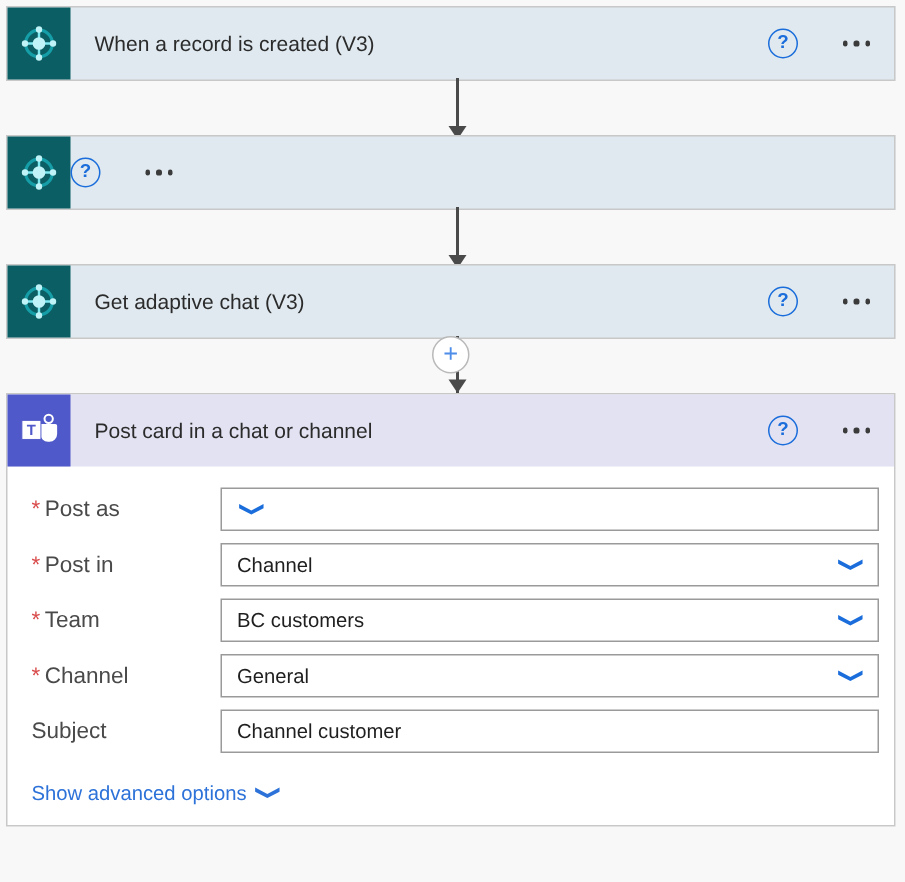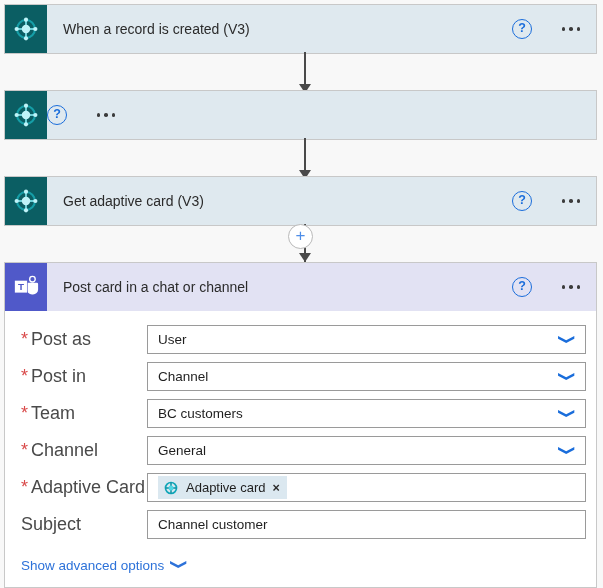--- a/index.html
+++ b/index.html
@@ -141,21 +141,21 @@
   }
   .field-row {
     display: flex;
     align-items: center;
     height: 37px;
     padding: 0 10px 0 16px;
   }
   .field-label {
     width: 126px;
     min-width: 126px;
-    font-size: 18px;
+    font-size: 15px;
     color: #4a4a4a;
     white-space: nowrap;
   }
   .req {
     color: #d94a4a;
     margin-right: 3px;
   }
   .field-input {
     flex: 1;
     height: 29px;
@@ -199,21 +199,21 @@
   .token-x {
     font-size: 12.5px;
     color: #2b2b2b;
     font-weight: 600;
     line-height: 12px;
   }
 
   .advanced {
     padding: 9px 0 14px 16px;
     display: flex;
-    align-items: flex-start;
+    align-items: center;
     gap: 10px;
   }
   .advanced a {
     color: #2d72d9;
     font-size: 13.5px;
     text-decoration: none;
     cursor: pointer;
   }
   .advanced .chev { color: #2d72d9; width: auto; min-width: 0; }
 
@@ -292,21 +292,21 @@
         <line x1="16" y1="16" x2="16" y2="27" stroke="#7fe9f2" stroke-width="2"></line>
         <line x1="16" y1="16" x2="5" y2="16" stroke="#7fe9f2" stroke-width="2"></line>
         <line x1="16" y1="16" x2="27" y2="16" stroke="#7fe9f2" stroke-width="2"></line>
         <circle cx="16" cy="16" r="5.2" fill="#bff3f8"></circle>
         <circle cx="16" cy="4.5" r="2.6" fill="#bff3f8"></circle>
         <circle cx="16" cy="27.5" r="2.6" fill="#bff3f8"></circle>
         <circle cx="4.5" cy="16" r="2.6" fill="#bff3f8"></circle>
         <circle cx="27.5" cy="16" r="2.6" fill="#bff3f8"></circle>
       </svg>
     </div>
-    <div class="step-title">Get adaptive card (V3)</div>
+    <div class="step-title">Get adaptive chat (V3)</div>
     <div class="help-icon">?</div>
     <div class="ellipsis-icon">
         <i></i>
         <i></i>
         <i></i>
       </div>
   </div>
 </div>
 
 <div class="connector" style="top:224px;height:38px;">
@@ -335,21 +335,20 @@
       </div>
   </div>
 
   <div class="fields">
 
     <div class="field-row">
       <div class="field-label">
         <span class="req">*</span><span>Post as</span>
       </div>
       <div class="field-input">
-        <span class="field-value">User</span>
         <span class="chev" style="display: inline-block; transform: rotate(90deg) scaleY(1.25);">❯</span>
       </div>
     </div>
 
     <div class="field-row">
       <div class="field-label">
         <span class="req">*</span><span>Post in</span>
       </div>
       <div class="field-input">
         <span class="field-value">Channel</span>
@@ -370,41 +369,20 @@
     <div class="field-row">
       <div class="field-label">
         <span class="req">*</span><span>Channel</span>
       </div>
       <div class="field-input">
         <span class="field-value">General</span>
         <span class="chev" style="display: inline-block; transform: rotate(90deg) scaleY(1.25);">❯</span>
       </div>
     </div>
 
-    <div class="field-row">
-      <div class="field-label">
-        <span class="req">*</span><span>Adaptive Card</span>
-      </div>
-      <div class="field-input">
-        <span class="token">
-          <span>
-            <svg width="16" height="16" viewBox="0 0 32 32" aria-hidden="true">
-              <circle cx="16" cy="16" r="11" fill="none" stroke="#10a6b8" stroke-width="3.4"></circle>
-              <line x1="16" y1="16" x2="16" y2="5" stroke="#0e8fa0" stroke-width="3"></line>
-              <line x1="16" y1="16" x2="16" y2="27" stroke="#0e8fa0" stroke-width="3"></line>
-              <line x1="16" y1="16" x2="5" y2="16" stroke="#0e8fa0" stroke-width="3"></line>
-              <line x1="16" y1="16" x2="27" y2="16" stroke="#0e8fa0" stroke-width="3"></line>
-              <circle cx="16" cy="16" r="5" fill="#4fd6e4"></circle>
-            </svg>
-          </span>
-          <span class="token-label">Adaptive card</span>
-          <span class="token-x">×</span>
-        </span>
-      </div>
-    </div>
 
     <div class="field-row">
       <div class="field-label">
         <span>Subject</span>
       </div>
       <div class="field-input">
         <span class="field-value">Channel customer</span>
       </div>
     </div>
 

